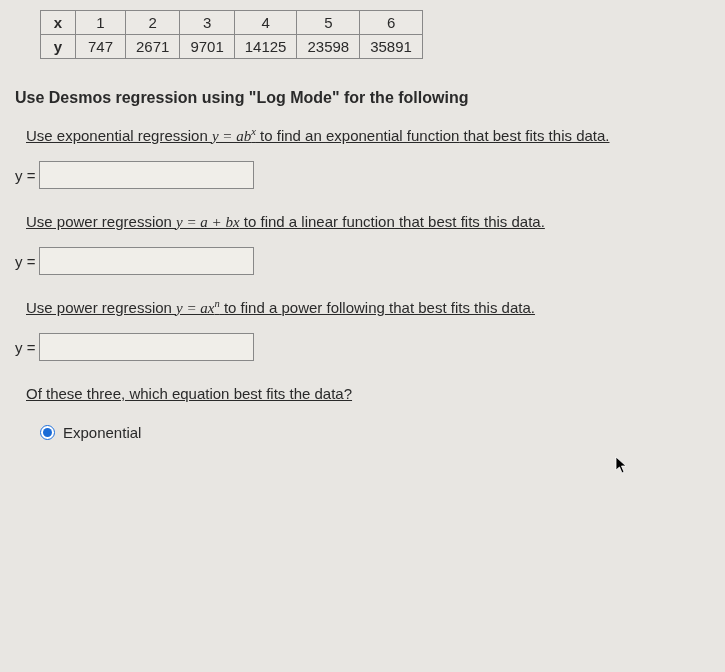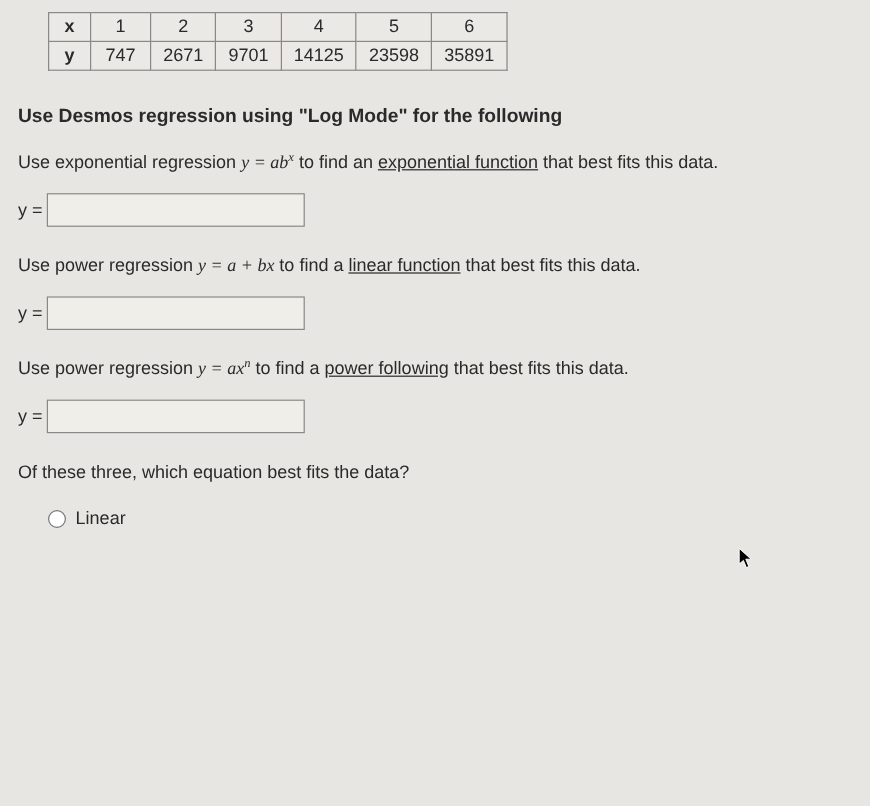--- a/index.html
+++ b/index.html
@@ -32,22 +32,23 @@
       width: 35px;
       min-width: 35px;
     }
     .section-head {
       font-weight: bold;
       font-size: 16px;
       margin-top: 28px;
       margin-bottom: 18px;
     }
     .instr {
-      margin: 18px 0 14px 0;
+      margin: 18px 0 14px 11px;
       line-height: 1.4;
+      text-decoration: underline;
     }
     .eq {
       font-style: italic;
       font-family: serif;
     }
     .underline { text-decoration: underline; }
     .answer-row {
       display: flex;
       align-items: center;
       margin: 10px 0 22px 0;
@@ -130,20 +131,20 @@
 </div>
 <div class="answer-row">
   <label>y =</label>
   <input type="text" class="answer" value="" style="">
 </div>
 
 <div class="instr">Of these three, which equation best fits the data?</div>
 
 <div class="radios">
   <div class="radio-row">
-    <input type="radio" name="best" style="">
-    <span>Linear</span>
+    <input type="radio" name="best" checked="" style="">
+    <span>Exponential</span>
   </div>
 </div>
 
 <svg class="cursor" width="14" height="18" viewBox="0 0 14 18">
   <path d="M1 1 L1 14 L4.5 11 L7 17 L9 16 L6.5 10 L11 10 Z" fill="#000" stroke="#fff" stroke-width="0.8"></path>
 </svg>
 
 </body></html>

